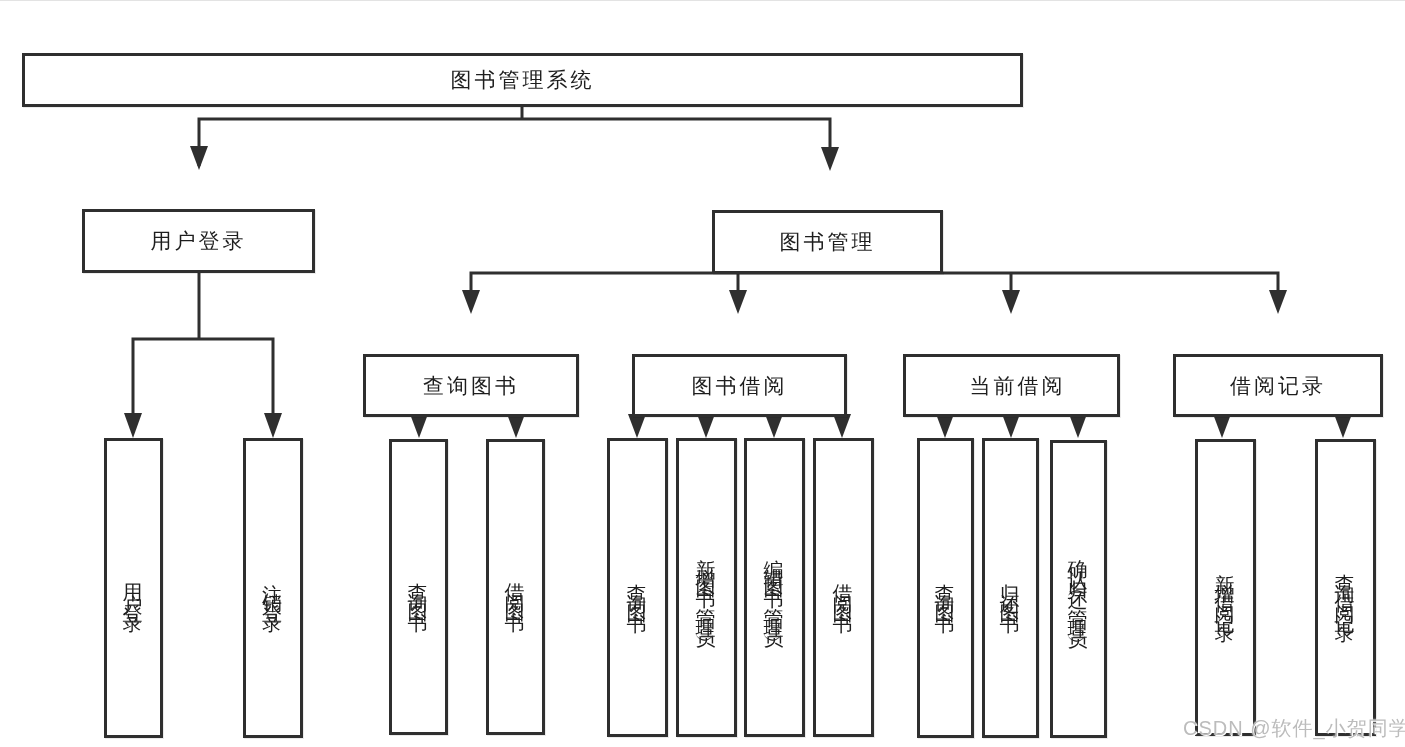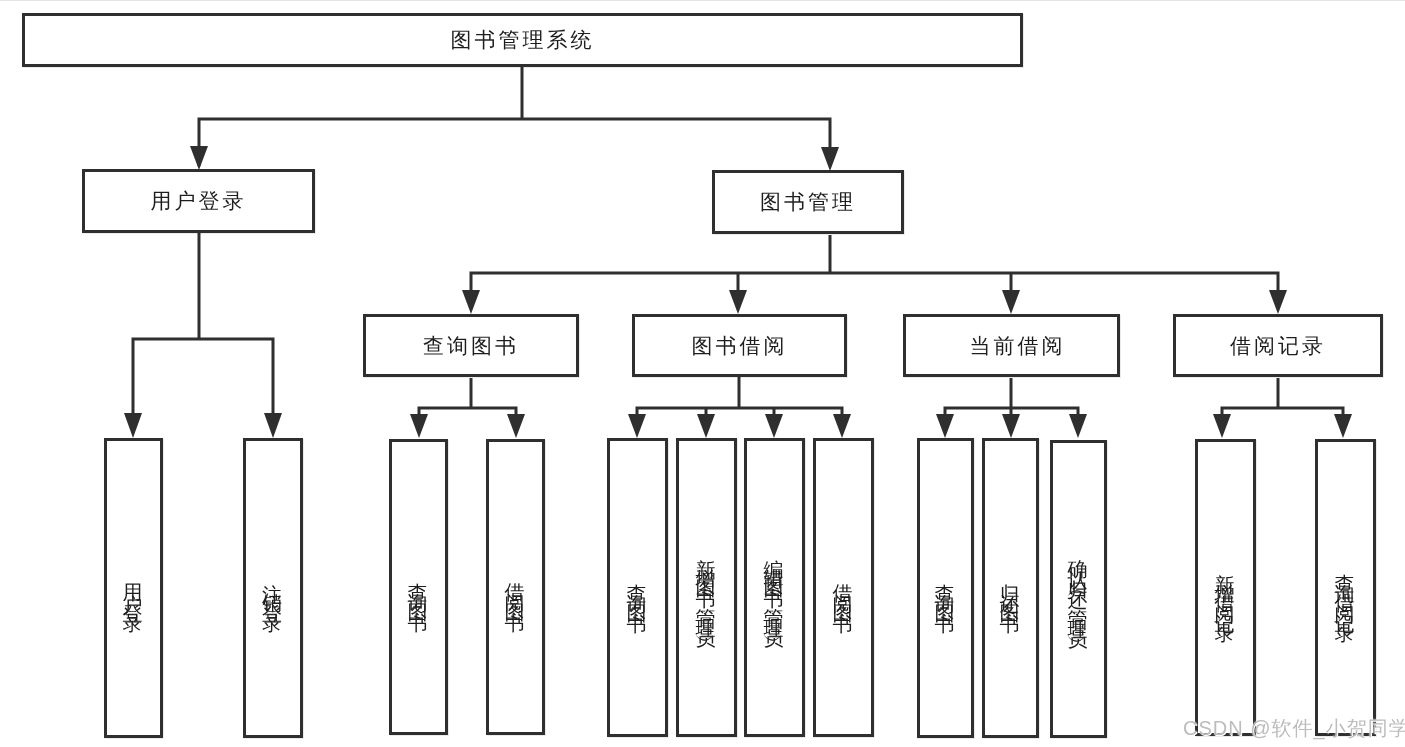--- a/index.html
+++ b/index.html
@@ -27,20 +27,21 @@
     box-sizing: border-box;
     border: 3px solid #2f2f2f;
     background: #ffffff;
     display: flex;
     align-items: center;
     justify-content: center;
     font-size: 21px;
     letter-spacing: 3px;
     color: #1e1e1e;
     box-shadow: 1px 1px 0 rgba(0,0,0,0.08);
+    margin-top: 40px;
   }
   .vbox {
     position: absolute;
     box-sizing: border-box;
     border: 3px solid #2f2f2f;
     background: #ffffff;
     display: flex;
     align-items: center;
     justify-content: center;
     box-shadow: 1px 1px 0 rgba(0,0,0,0.08);
@@ -129,21 +130,21 @@
     </g>
   </svg>
 
   <div class="box" style="left:22px; top:12px; width:1001px; height:54px;">
     <span>图书管理系统</span>
   </div>
 
   <div class="box" style="left:82px; top:168px; width:233px; height:64px;">
     <span>用户登录</span>
   </div>
-  <div class="box" style="left:712px; top:169px; width:192px; height:64px;justify-content:center;">
+  <div class="box" style="left:712px; top:169px; width:231px; height:64px;justify-content:center;">
     <span>图书管理</span>
   </div>
 
   <div class="box" style="left:363px; top:313px; width:216px; height:63px;">
     <span>查询图书</span>
   </div>
   <div class="box" style="left:632px; top:313px; width:215px; height:63px;font-family:Liberation Mono, monospace;">
     <span>图书借阅</span>
   </div>
   <div class="box" style="left:903px; top:313px; width:217px; height:63px;padding-left:12px;">

